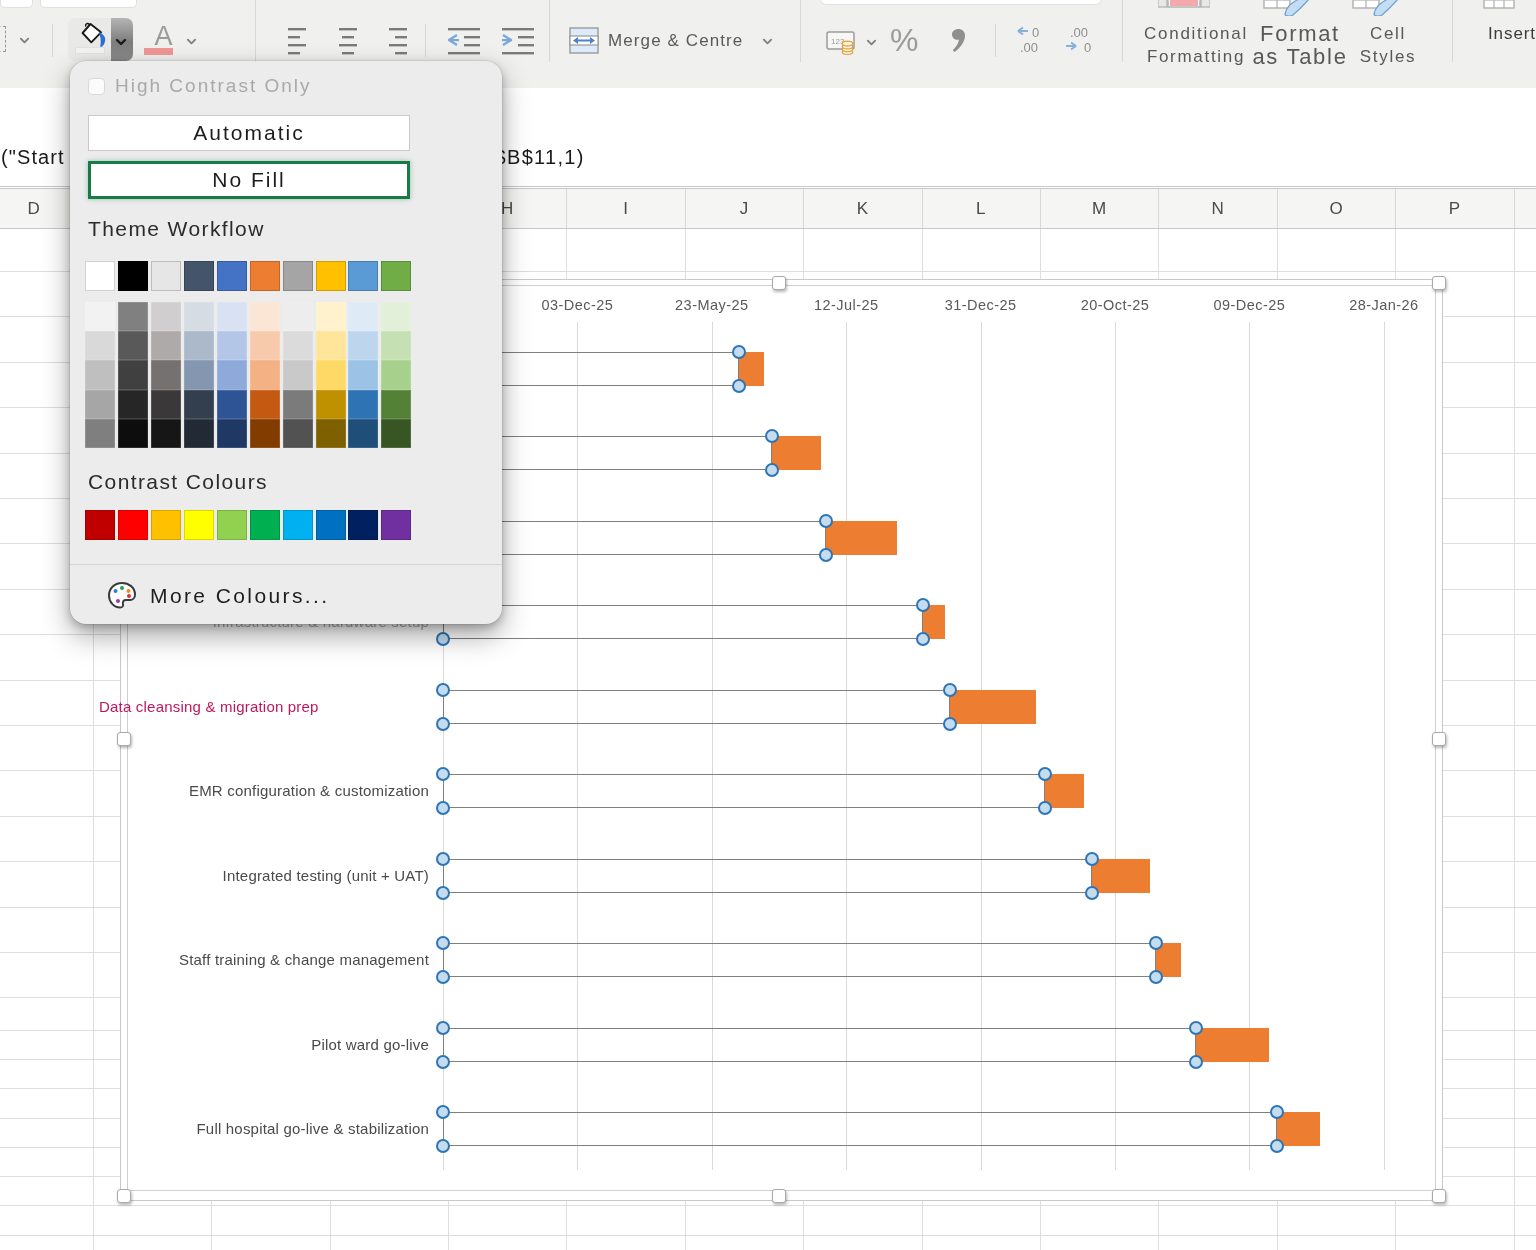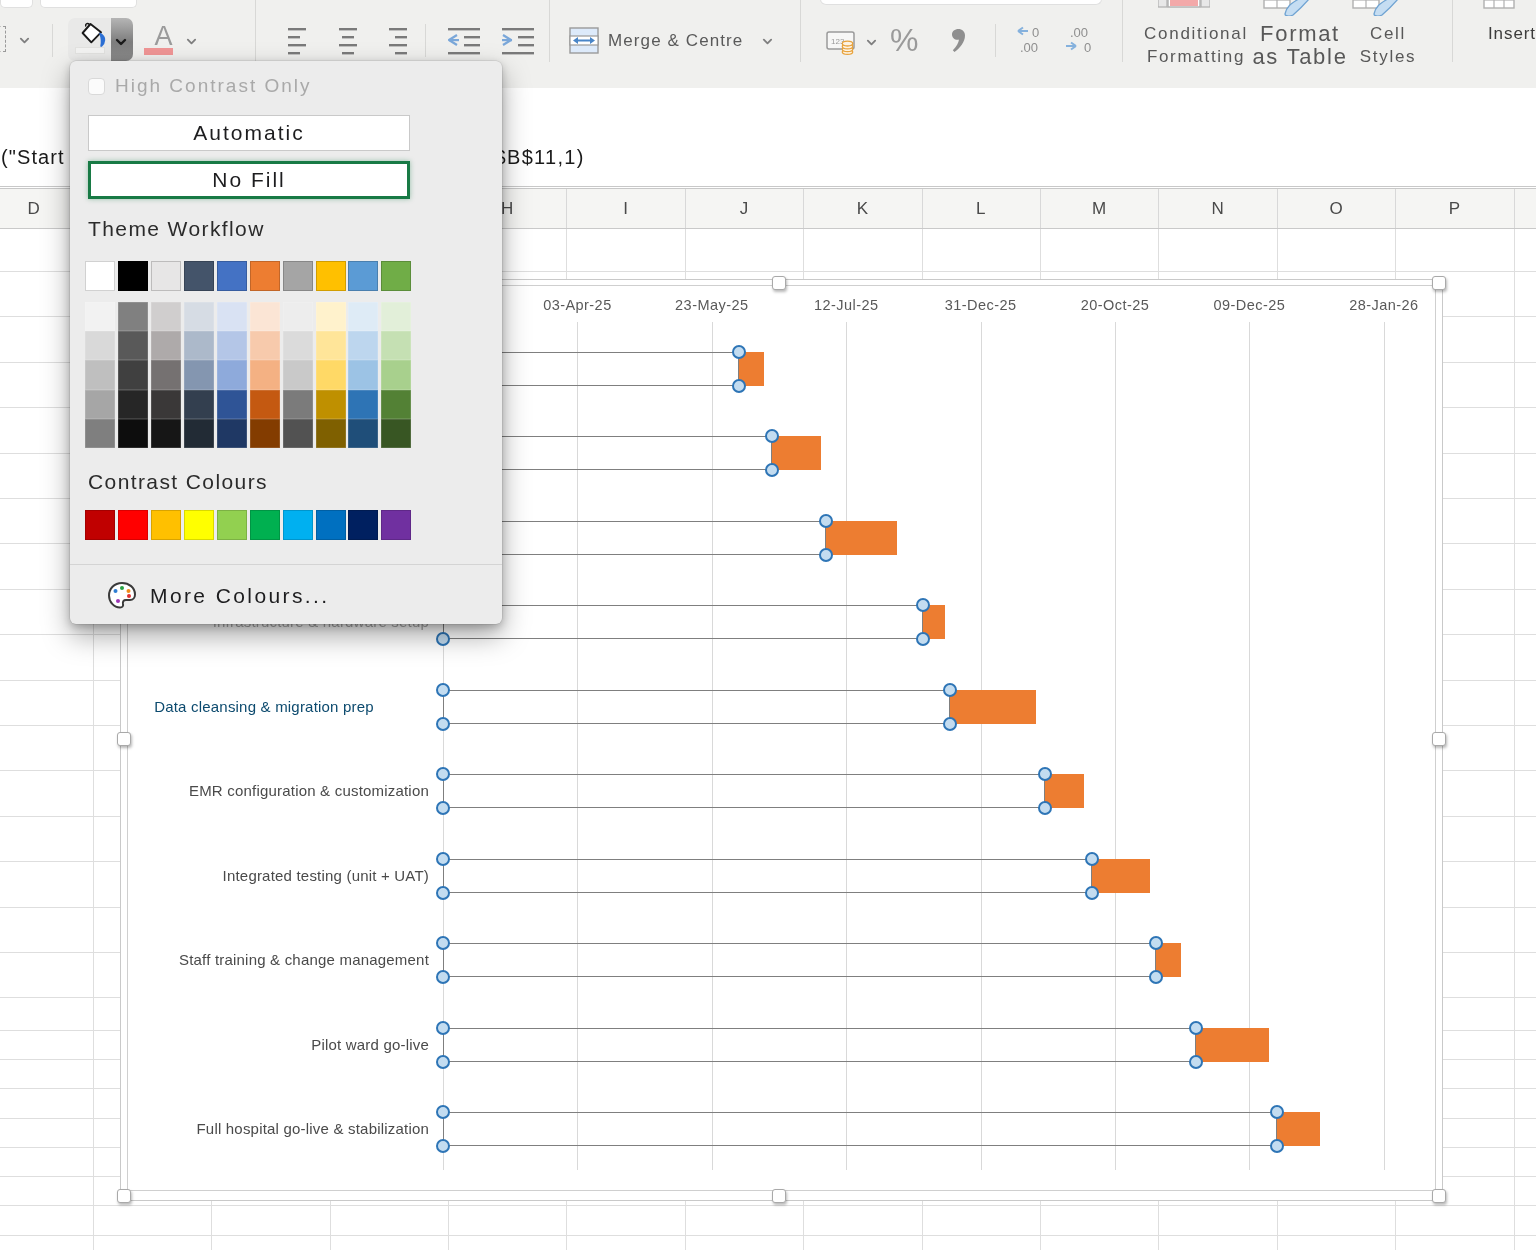--- a/index.html
+++ b/index.html
@@ -82,21 +82,21 @@
 <div style="position:absolute;left:0;top:0;width:1536px;height:1250px;pointer-events:none">
 <div style="position:absolute;left:443.0px;top:322px;width:1px;height:848px;background:#d9d9d9"></div>
 <div style="position:absolute;left:577.4px;top:322px;width:1px;height:848px;background:#d9d9d9"></div>
 <div style="position:absolute;left:711.8px;top:322px;width:1px;height:848px;background:#d9d9d9"></div>
 <div style="position:absolute;left:846.2px;top:322px;width:1px;height:848px;background:#d9d9d9"></div>
 <div style="position:absolute;left:980.6px;top:322px;width:1px;height:848px;background:#d9d9d9"></div>
 <div style="position:absolute;left:1115.0px;top:322px;width:1px;height:848px;background:#d9d9d9"></div>
 <div style="position:absolute;left:1249.4px;top:322px;width:1px;height:848px;background:#d9d9d9"></div>
 <div style="position:absolute;left:1383.8px;top:322px;width:1px;height:848px;background:#d9d9d9"></div>
 <div style="position:absolute;left:373.0px;top:297px;width:140px;text-align:center;font-size:14.5px;color:#595959;letter-spacing:0.45px;white-space:nowrap">12-Feb-25</div>
-<div style="position:absolute;left:507.4px;top:297px;width:140px;text-align:center;font-size:14.5px;color:#595959;letter-spacing:0.45px;white-space:nowrap">03-Apr-25</div>
+<div style="position:absolute;left:507.4px;top:297px;width:140px;text-align:center;font-size:14.5px;color:#595959;letter-spacing:0.45px;white-space:nowrap">03-Dec-25</div>
 <div style="position:absolute;left:641.8px;top:297px;width:140px;text-align:center;font-size:14.5px;color:#595959;letter-spacing:0.45px;white-space:nowrap">23-May-25</div>
 <div style="position:absolute;left:776.2px;top:297px;width:140px;text-align:center;font-size:14.5px;color:#595959;letter-spacing:0.45px;white-space:nowrap">12-Jul-25</div>
 <div style="position:absolute;left:910.6px;top:297px;width:140px;text-align:center;font-size:14.5px;color:#595959;letter-spacing:0.45px;white-space:nowrap">31-Dec-25</div>
 <div style="position:absolute;left:1045.0px;top:297px;width:140px;text-align:center;font-size:14.5px;color:#595959;letter-spacing:0.45px;white-space:nowrap">20-Oct-25</div>
 <div style="position:absolute;left:1179.4px;top:297px;width:140px;text-align:center;font-size:14.5px;color:#595959;letter-spacing:0.45px;white-space:nowrap">09-Dec-25</div>
 <div style="position:absolute;left:1313.8px;top:297px;width:140px;text-align:center;font-size:14.5px;color:#595959;letter-spacing:0.45px;white-space:nowrap">28-Jan-26</div>
 <div style="position:absolute;left:96px;top:358.5px;width:330px;height:20px;line-height:20px;text-align:right;font-size:15px;color:#4a4a4a;letter-spacing:0.2px;white-space:nowrap">Project kickoff &amp; planning</div>
 <div style="position:absolute;left:443px;top:351.5px;width:295.5px;height:34px;border:1px solid #7f7f7f;box-sizing:border-box"></div>
 <div style="position:absolute;left:738.5px;top:351.5px;width:25.5px;height:34px;background:#ed7d31"></div>
 <div style="position:absolute;left:436.0px;top:344.5px;width:14px;height:14px;border-radius:50%;background:#c3dcf0;border:2.5px solid #2e75b6;box-sizing:border-box"></div>
@@ -117,21 +117,21 @@
 <div style="position:absolute;left:436.0px;top:547.5px;width:14px;height:14px;border-radius:50%;background:#c3dcf0;border:2.5px solid #2e75b6;box-sizing:border-box"></div>
 <div style="position:absolute;left:818.8px;top:513.5px;width:14px;height:14px;border-radius:50%;background:#c3dcf0;border:2.5px solid #2e75b6;box-sizing:border-box"></div>
 <div style="position:absolute;left:818.8px;top:547.5px;width:14px;height:14px;border-radius:50%;background:#c3dcf0;border:2.5px solid #2e75b6;box-sizing:border-box"></div>
 <div style="position:absolute;left:99px;top:612.0px;width:330px;height:20px;line-height:20px;text-align:right;font-size:15px;color:#ababab;letter-spacing:0.2px;white-space:nowrap">Infrastructure &amp; hardware setup</div>
 <div style="position:absolute;left:443px;top:605.0px;width:479.9px;height:34px;border:1px solid #7f7f7f;box-sizing:border-box"></div>
 <div style="position:absolute;left:922.9px;top:605.0px;width:22.3px;height:34px;background:#ed7d31"></div>
 <div style="position:absolute;left:436.0px;top:598.0px;width:14px;height:14px;border-radius:50%;background:#c3dcf0;border:2.5px solid #2e75b6;box-sizing:border-box"></div>
 <div style="position:absolute;left:436.0px;top:632.0px;width:14px;height:14px;border-radius:50%;background:#c3dcf0;border:2.5px solid #2e75b6;box-sizing:border-box"></div>
 <div style="position:absolute;left:915.9px;top:598.0px;width:14px;height:14px;border-radius:50%;background:#c3dcf0;border:2.5px solid #2e75b6;box-sizing:border-box"></div>
 <div style="position:absolute;left:915.9px;top:632.0px;width:14px;height:14px;border-radius:50%;background:#c3dcf0;border:2.5px solid #2e75b6;box-sizing:border-box"></div>
-<div style="position:absolute;left:99px;top:696.5px;width:330px;height:20px;line-height:20px;text-align:center;font-size:15px;color:#0c4a6e;letter-spacing:0.2px;white-space:nowrap">Data cleansing &amp; migration prep</div>
+<div style="position:absolute;left:99px;top:696.5px;width:330px;height:20px;line-height:20px;text-align:left;font-size:15px;color:#be185d;letter-spacing:0.2px;white-space:nowrap">Data cleansing &amp; migration prep</div>
 <div style="position:absolute;left:443px;top:689.5px;width:507.1px;height:34px;border:1px solid #7f7f7f;box-sizing:border-box"></div>
 <div style="position:absolute;left:950.1px;top:689.5px;width:85.9px;height:34px;background:#ed7d31"></div>
 <div style="position:absolute;left:436.0px;top:682.5px;width:14px;height:14px;border-radius:50%;background:#c3dcf0;border:2.5px solid #2e75b6;box-sizing:border-box"></div>
 <div style="position:absolute;left:436.0px;top:716.5px;width:14px;height:14px;border-radius:50%;background:#c3dcf0;border:2.5px solid #2e75b6;box-sizing:border-box"></div>
 <div style="position:absolute;left:943.1px;top:682.5px;width:14px;height:14px;border-radius:50%;background:#c3dcf0;border:2.5px solid #2e75b6;box-sizing:border-box"></div>
 <div style="position:absolute;left:943.1px;top:716.5px;width:14px;height:14px;border-radius:50%;background:#c3dcf0;border:2.5px solid #2e75b6;box-sizing:border-box"></div>
 <div style="position:absolute;left:99px;top:781.0px;width:330px;height:20px;line-height:20px;text-align:right;font-size:15px;color:#4a4a4a;letter-spacing:0.2px;white-space:nowrap">EMR configuration &amp; customization</div>
 <div style="position:absolute;left:443px;top:774.0px;width:602.2px;height:34px;border:1px solid #7f7f7f;box-sizing:border-box"></div>
 <div style="position:absolute;left:1045.2px;top:774.0px;width:38.7px;height:34px;background:#ed7d31"></div>
 <div style="position:absolute;left:436.0px;top:767.0px;width:14px;height:14px;border-radius:50%;background:#c3dcf0;border:2.5px solid #2e75b6;box-sizing:border-box"></div>
@@ -305,21 +305,21 @@
 <line x1="11" y1="-8" x2="11" y2="8" stroke="#b0b0b0" stroke-width="1.2"></line>
 <line x1="21" y1="-8" x2="21" y2="8" stroke="#b0b0b0" stroke-width="1.2"></line>
 <line x1="1" y1="0" x2="31" y2="0" stroke="#b0b0b0" stroke-width="1.2"></line>
       </svg>
 </div>
 <div style="position:absolute;left:0;top:132px;width:1536px;height:57px;background:#fff;border-bottom:1px solid #c8c8c8;box-sizing:border-box;overflow:hidden">
 <div style="position:absolute;left:1px;top:14px;font-size:20px;letter-spacing:1.1px;color:#1a1a1a">("Start</div>
 <div style="position:absolute;left:429px;top:14px;font-size:20px;letter-spacing:1.3px;color:#1a1a1a">!$B$2:$B$11,1)</div>
 </div>
 <div style="position:absolute;left:0;top:186px;width:1536px;height:1px;background:#c8c8c8"></div>
-<div style="position:absolute;left:70px;top:61px;width:432px;height:563px;background:#ececec;border-radius:6px;box-shadow:0 12px 28px rgba(0,0,0,0.34),0 3px 9px rgba(0,0,0,0.22),0 0 0 0.5px rgba(0,0,0,0.12)">
+<div style="position:absolute;left:70px;top:61px;width:432px;height:563px;background:#ececec;border-radius:16px;box-shadow:0 12px 28px rgba(0,0,0,0.34),0 3px 9px rgba(0,0,0,0.22),0 0 0 0.5px rgba(0,0,0,0.12)">
 <div style="position:absolute;left:18px;top:17px;width:17px;height:17px;background:#fbfbfb;border:1px solid #d9d9d9;border-radius:4px;box-sizing:border-box"></div>
 <div style="position:absolute;left:45px;top:14px;font-size:19px;letter-spacing:2px;color:#a9a9a9">High Contrast Only</div>
 <div style="position:absolute;left:18px;top:100px;width:322px;height:38px;background:#fff;border:3px solid #187a45;box-sizing:border-box;text-align:center;line-height:32px;font-size:21px;letter-spacing:2px;color:#1d1d1f;box-shadow:0 0 5px rgba(24,122,69,0.4)">No Fill</div>
 <div style="position:absolute;left:18px;top:54px;width:322px;height:36px;background:#fff;border:1px solid #c9c9c9;box-sizing:border-box;text-align:center;line-height:34px;font-size:21px;letter-spacing:2px;color:#1d1d1f">Automatic</div>
 <div style="position:absolute;left:18px;top:156px;font-size:21px;letter-spacing:1.4px;color:#2b2b2b">Theme Workflow</div>
 <div style="position:absolute;left:15.0px;top:200px;width:30px;height:30px;background:#FFFFFF;box-shadow:inset 0 0 0 1px rgba(0,0,0,0.18)"></div>
 <div style="position:absolute;left:15.0px;top:241.0px;width:30px;height:29.2px;background:#F2F2F2;box-shadow:inset 0 0 0 0.5px rgba(255,255,255,0.25)"></div>
 <div style="position:absolute;left:15.0px;top:270.2px;width:30px;height:29.2px;background:#D9D9D9;box-shadow:inset 0 0 0 0.5px rgba(255,255,255,0.25)"></div>
 <div style="position:absolute;left:15.0px;top:299.4px;width:30px;height:29.2px;background:#BFBFBF;box-shadow:inset 0 0 0 0.5px rgba(255,255,255,0.25)"></div>
 <div style="position:absolute;left:15.0px;top:328.6px;width:30px;height:29.2px;background:#A6A6A6;box-shadow:inset 0 0 0 0.5px rgba(255,255,255,0.25)"></div>

